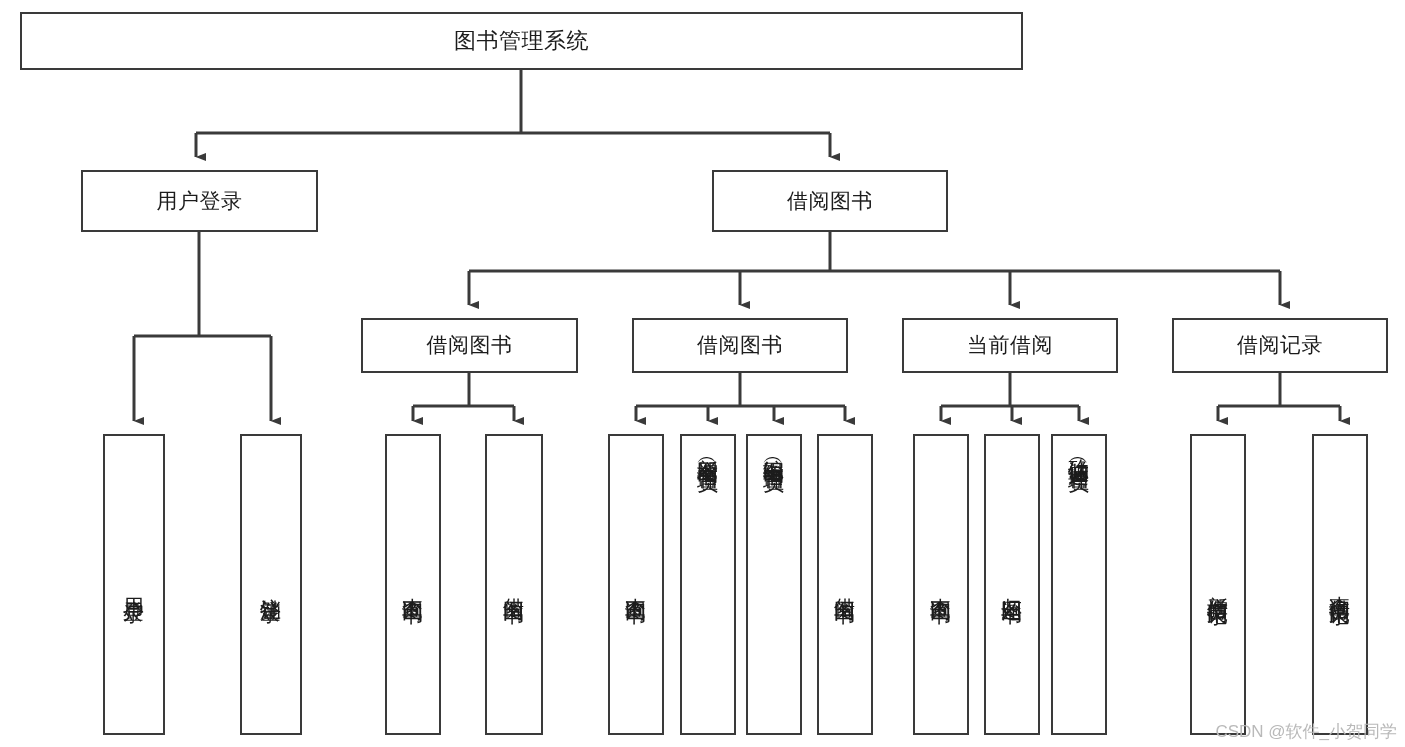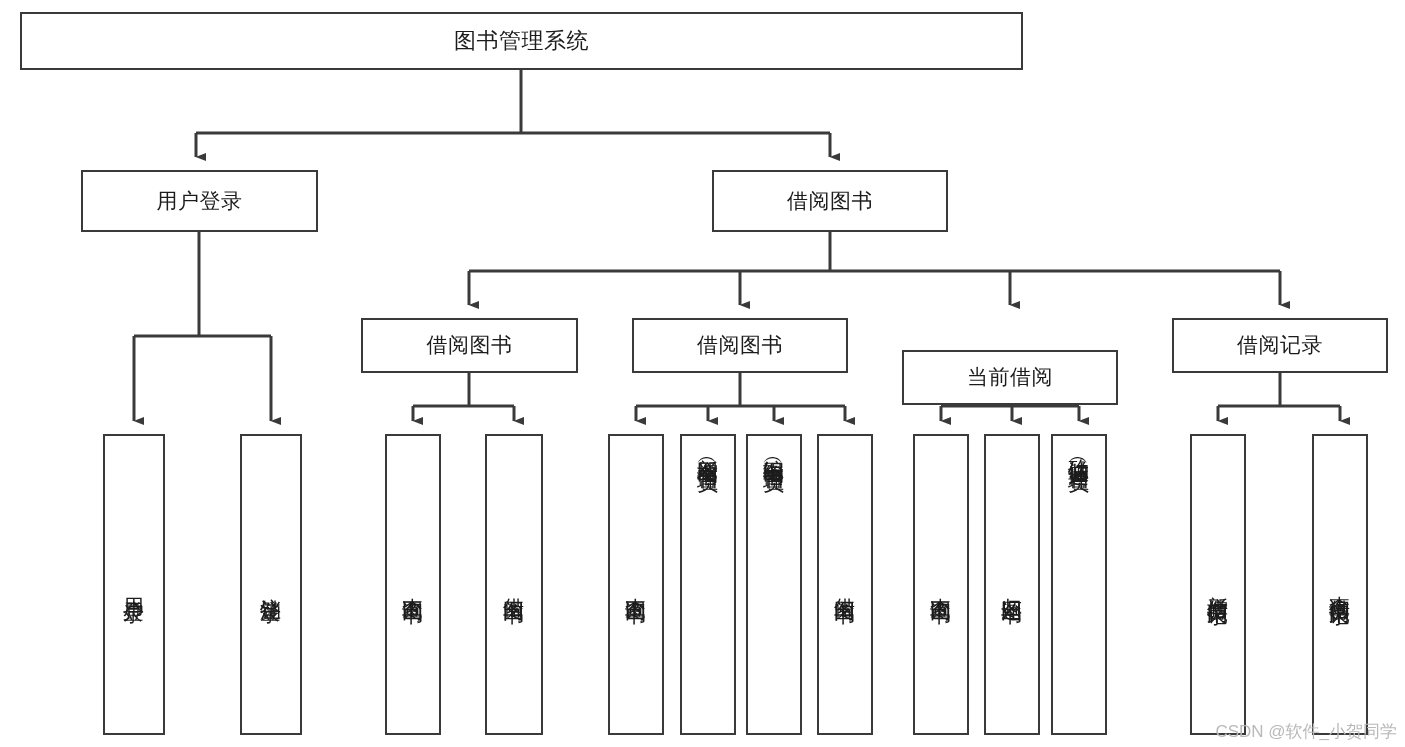--- a/index.html
+++ b/index.html
@@ -145,21 +145,21 @@
   <div class="node" style="left:712px; top:170px; width:236px; height:62px;">
     <span class="node-label">借阅图书</span>
   </div>
 
   <div class="node" style="left:361px; top:318px; width:217px; height:55px;">
     <span class="node-label">借阅图书</span>
   </div>
   <div class="node" style="left:632px; top:318px; width:216px; height:55px;">
     <span class="node-label">借阅图书</span>
   </div>
-  <div class="node" style="left:902px; top:318px; width:216px; height:55px;margin-top:32px;">
+  <div class="node" style="left:902px; top:318px; width:216px; height:55px;">
     <span class="node-label">当前借阅</span>
   </div>
   <div class="node" style="left:1172px; top:318px; width:216px; height:55px;">
     <span class="node-label">借阅记录</span>
   </div>
 
   <div class="node vertical centered" style="left:103px; top:434px; width:62px; height:301px;">
     <span class="node-label">用户登录</span>
   </div>
   <div class="node vertical centered" style="left:240px; top:434px; width:62px; height:301px;">

